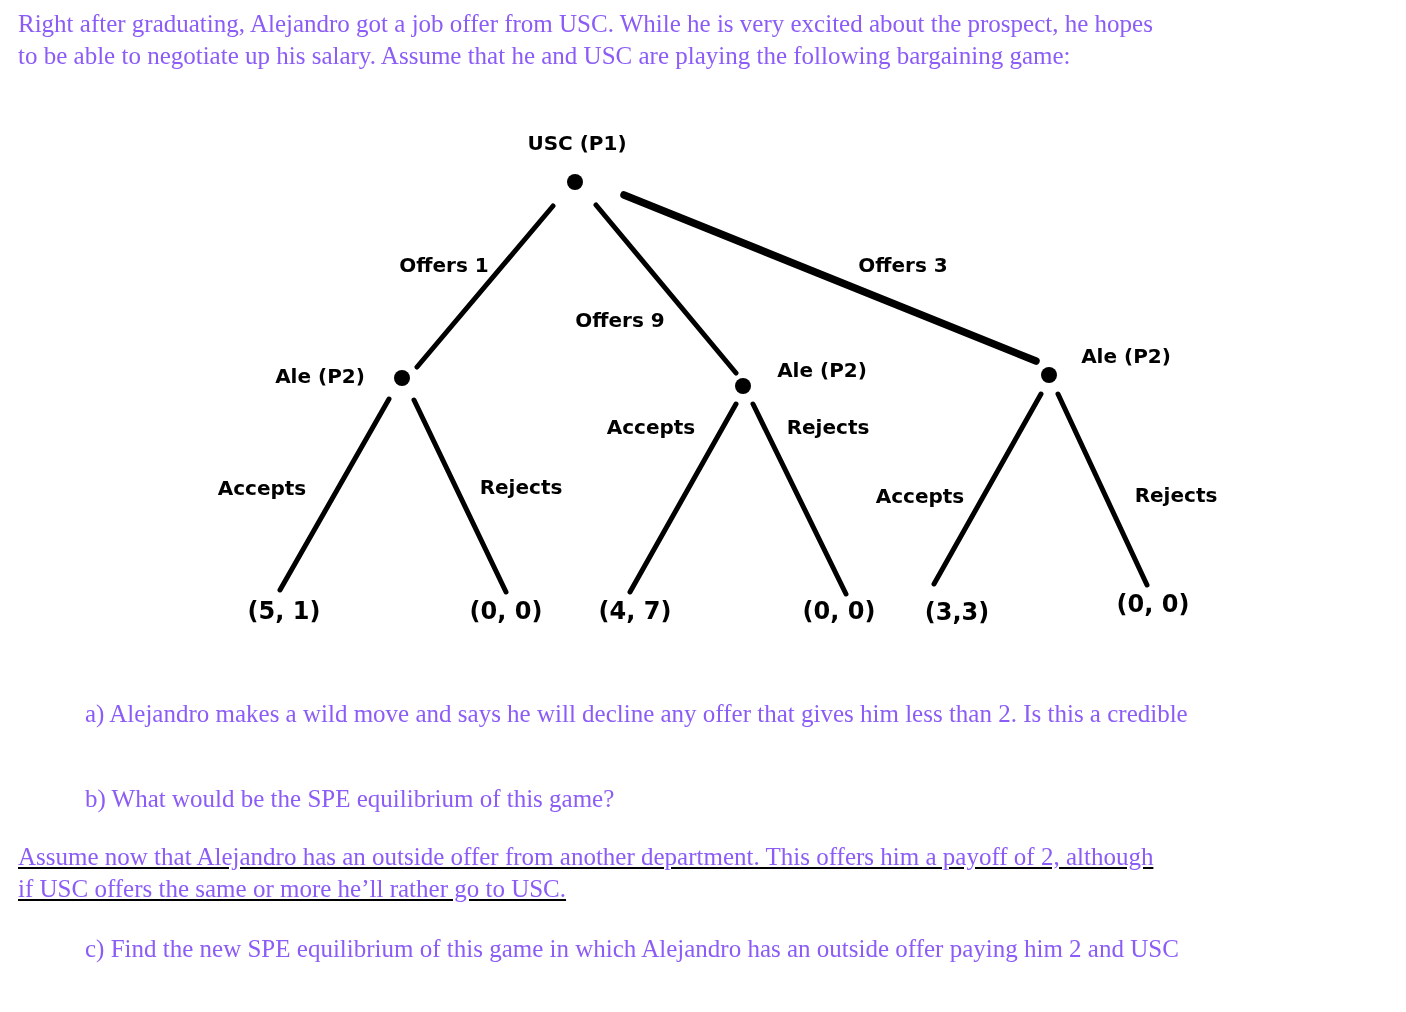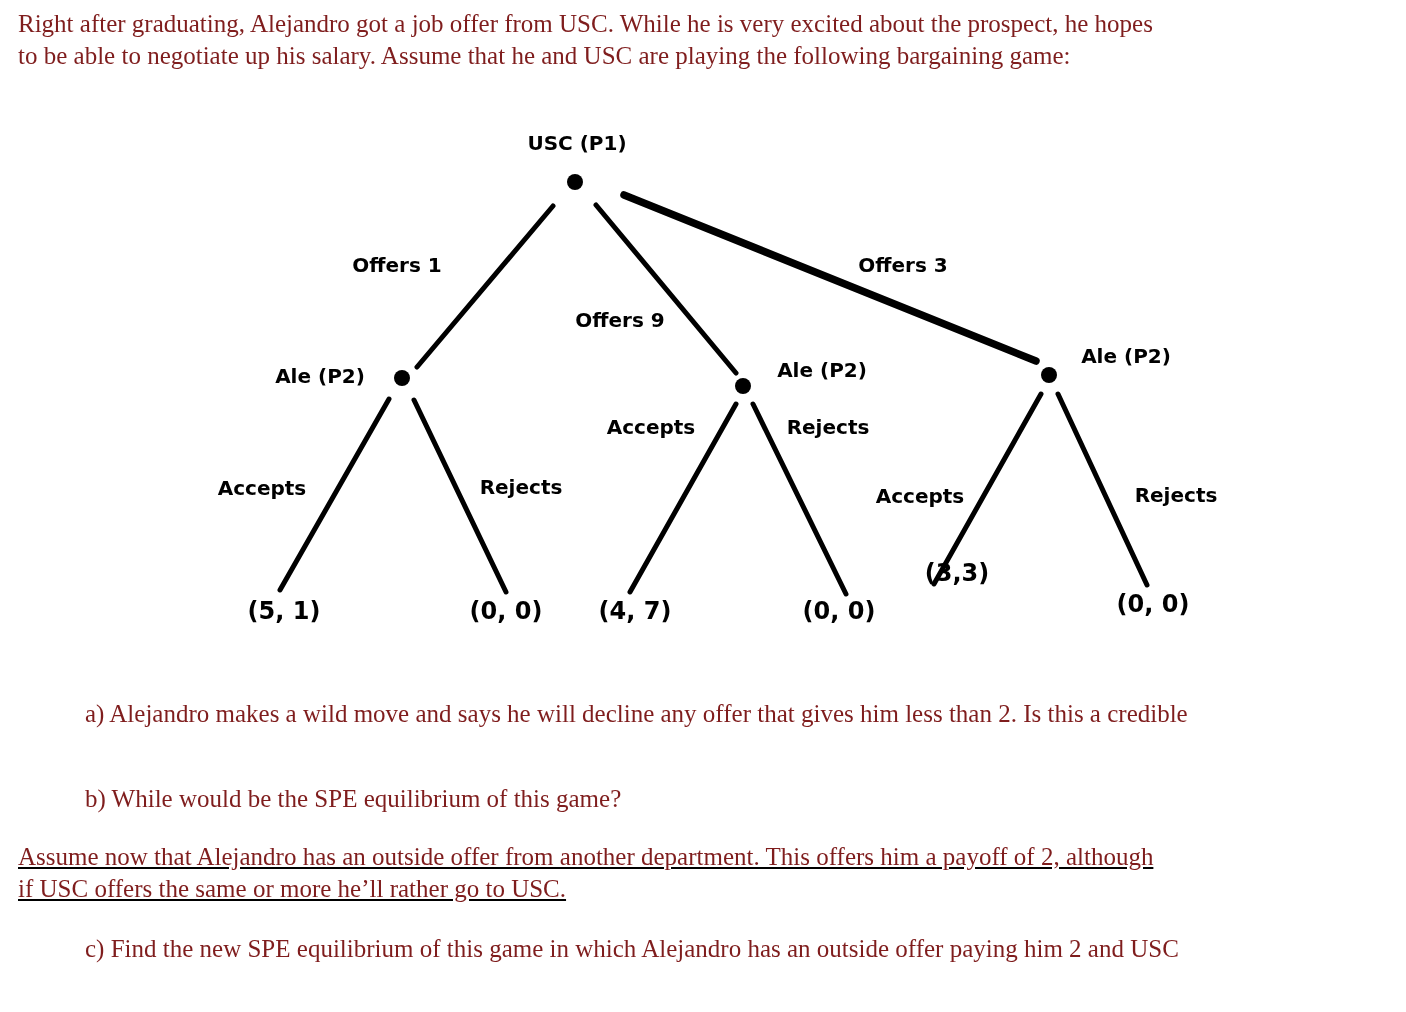--- a/index.html
+++ b/index.html
@@ -1,20 +1,20 @@
 <!DOCTYPE html>
 <html><head>
 <meta charset="utf-8">
 <style>
   html,body{margin:0;padding:0;background:#ffffff;}
   #page{position:relative;width:1406px;height:1012px;background:#ffffff;overflow:hidden;
         font-family:"Liberation Serif",serif;color:#000;}
   .textblock{position:absolute;}
   .serif-line{font-family:"Liberation Serif",serif;font-size:25px;line-height:32px;
-              white-space:nowrap;color:#7f1d1d;}
+              white-space:nowrap;color:#8b5cf6;}
   .tree-label{position:absolute;transform:translate(-50%,-50%);
               font-family:"DejaVu Sans",sans-serif;font-weight:bold;font-size:20px;
               white-space:nowrap;color:#000;}
   .payoff{font-size:24px;}
   svg{position:absolute;left:0;top:0;}
   .edge{stroke:#000;stroke-width:5;stroke-linecap:round;fill:none;}
   .edge-thick{stroke-width:7.5;}
   .node{fill:#000;}
 </style>
 </head>
@@ -43,48 +43,48 @@
     <line class="edge" x1="1058" y1="394" x2="1147" y2="585"></line>
 
     <circle class="node" cx="575" cy="182" r="8"></circle>
     <circle class="node" cx="402" cy="378" r="8"></circle>
     <circle class="node" cx="743" cy="386" r="8"></circle>
     <circle class="node" cx="1049" cy="375" r="8"></circle>
   </svg>
 
   <div class="tree-label" style="left:577px;top:143px;">USC (P1)</div>
 
-  <div class="tree-label" style="left:397px;top:265px;text-align:right;">Offers 1</div>
+  <div class="tree-label" style="left:444px;top:265px;text-align:right;">Offers 1</div>
   <div class="tree-label" style="left:620px;top:320px;">Offers 9</div>
   <div class="tree-label" style="left:903px;top:265px;">Offers 3</div>
 
   <div class="tree-label" style="left:320px;top:376px;">Ale (P2)</div>
   <div class="tree-label" style="left:822px;top:370px;">Ale (P2)</div>
   <div class="tree-label" style="left:1126px;top:356px;">Ale (P2)</div>
 
   <div class="tree-label" style="left:262px;top:488px;">Accepts</div>
   <div class="tree-label" style="left:521px;top:487px;">Rejects</div>
   <div class="tree-label" style="left:651px;top:427px;">Accepts</div>
   <div class="tree-label" style="left:828px;top:427px;">Rejects</div>
   <div class="tree-label" style="left:920px;top:496px;">Accepts</div>
   <div class="tree-label" style="left:1176px;top:495px;">Rejects</div>
 
   <div class="tree-label payoff" style="left:284px;top:611px;">(5, 1)</div>
   <div class="tree-label payoff" style="left:506px;top:611px;">(0, 0)</div>
   <div class="tree-label payoff" style="left:635px;top:611px;">(4, 7)</div>
   <div class="tree-label payoff" style="left:839px;top:611px;">(0, 0)</div>
-  <div class="tree-label payoff" style="left:957px;top:573px;">(3,3)</div>
+  <div class="tree-label payoff" style="left:957px;top:612px;">(3,3)</div>
   <div class="tree-label payoff" style="left:1153px;top:604px;">(0, 0)</div>
 
   <div class="textblock" style="left:85px;top:698px;">
     <div class="serif-line">a) Alejandro makes a wild move and says he will decline any offer that gives him less than 2. Is this a credible</div>
   </div>
 
   <div class="textblock" style="left:85px;top:783px;">
-    <div class="serif-line">b) While would be the SPE equilibrium of this game?</div>
+    <div class="serif-line">b) What would be the SPE equilibrium of this game?</div>
   </div>
 
   <div class="textblock" style="left:18px;top:841px;text-decoration:underline;">
     <div class="serif-line">Assume now that Alejandro has an outside offer from another department. This offers him a payoff of 2, although</div>
     <div class="serif-line">if USC offers the same or more he’ll rather go to USC.</div>
   </div>
 
   <div class="textblock" style="left:85px;top:933px;">
     <div class="serif-line">c) Find the new SPE equilibrium of this game in which Alejandro has an outside offer paying him 2 and USC</div>
   </div>

